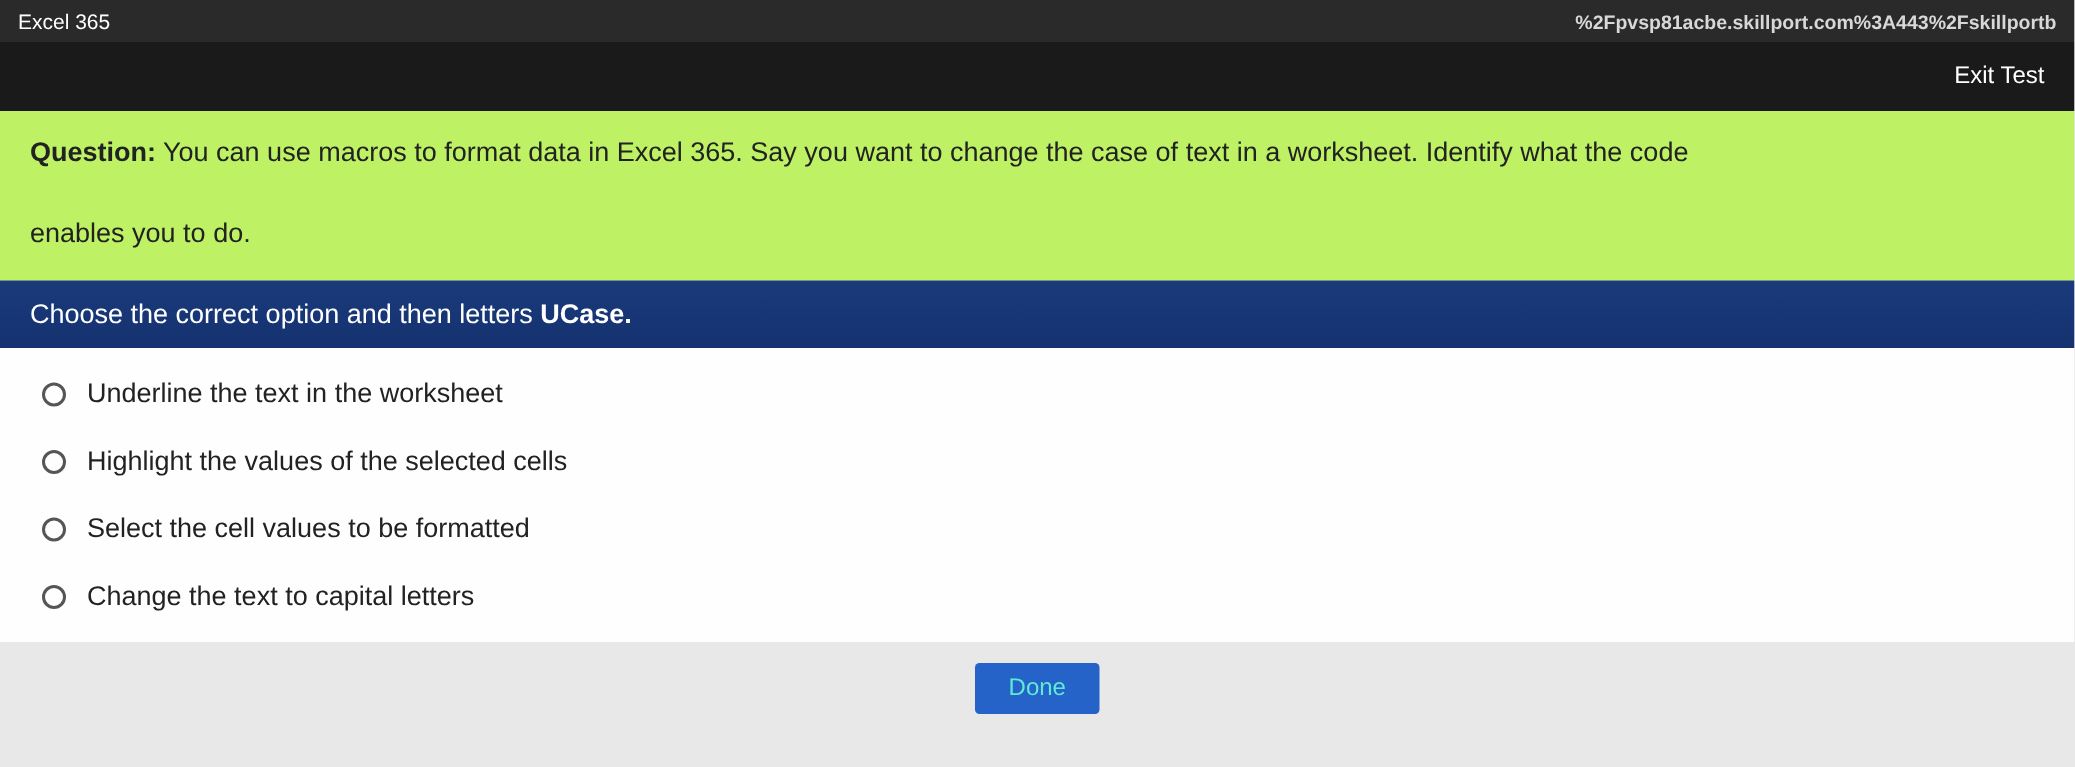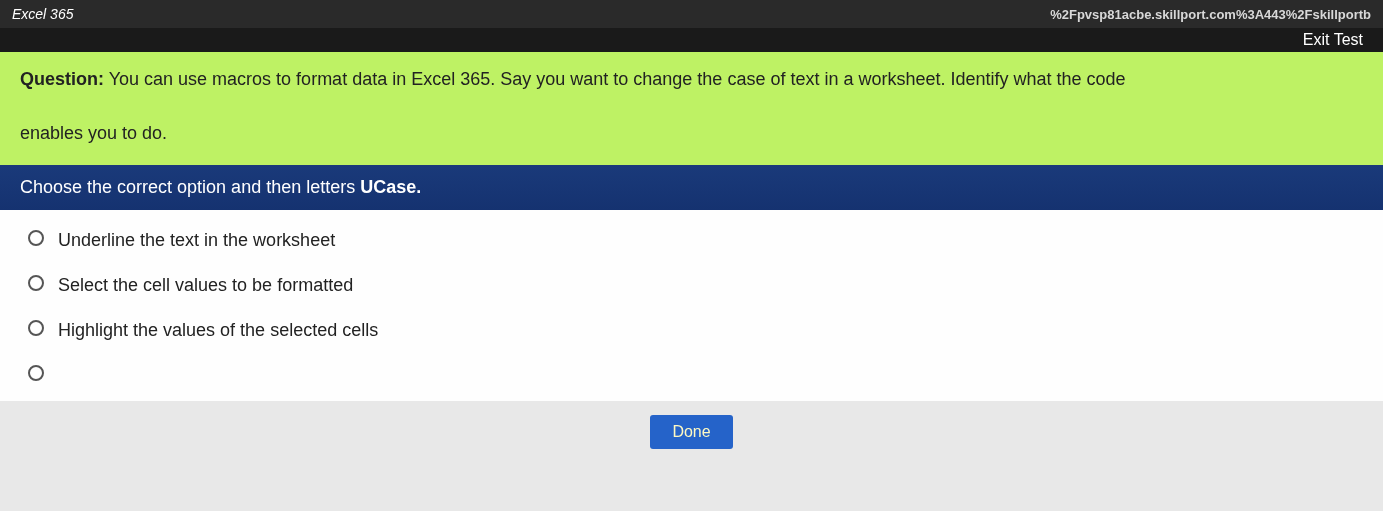--- a/index.html
+++ b/index.html
@@ -18,34 +18,33 @@
       background: #2a2a2a;
       color: #fff;
       height: 28px;
       display: flex;
       align-items: center;
       padding: 0 12px;
       font-size: 14px;
     }
     .titlebar-title {
       flex: 0 0 auto;
-      font-style: italic;
     }
     .titlebar-url {
       margin-left: auto;
       color: #d8d8d8;
       font-size: 13px;
       white-space: nowrap;
       overflow: hidden;
       font-weight: bold;
     }
     .header {
       background: #1a1a1a;
       color: #fff;
-      height: 24px;
+      height: 46px;
       display: flex;
       align-items: center;
       justify-content: flex-end;
       padding: 0 20px;
     }
     .exit-test {
       color: #fff;
       font-size: 16px;
       cursor: pointer;
     }
@@ -72,41 +71,42 @@
     }
     .instruction-bar strong {
       font-weight: bold;
     }
     .options {
       background: #fefefe;
       padding: 8px 0;
     }
     .option {
       display: flex;
+      align-items: center;
       padding: 12px 28px;
       font-size: 18px;
       color: #222;
       cursor: pointer;
     }
     .radio {
       width: 16px;
       height: 16px;
       border: 2px solid #555;
       border-radius: 50%;
       margin-right: 14px;
       flex-shrink: 0;
     }
     .done-area {
       display: flex;
       justify-content: center;
       padding-top: 14px;
     }
     .done-btn {
       background: #2563c9;
-      color: #fef9c3;
+      color: #5eead4;
       border: none;
       padding: 8px 22px;
       font-size: 16px;
       border-radius: 3px;
       cursor: pointer;
     }
   </style>
 </head>
 <body>
 
@@ -129,26 +129,27 @@
   <span>Choose the correct option and then letters </span><strong>UCase.</strong>
 </div>
 
 <div class="options">
   <div class="option">
     <span class="radio"></span>
     <span>Underline the text in the worksheet</span>
   </div>
   <div class="option">
     <span class="radio"></span>
+    <span>Highlight the values of the selected cells</span>
+  </div>
+  <div class="option">
+    <span class="radio"></span>
     <span>Select the cell values to be formatted</span>
   </div>
   <div class="option">
     <span class="radio"></span>
-    <span>Highlight the values of the selected cells</span>
-  </div>
-  <div class="option">
-    <span class="radio"></span>
+    <span>Change the text to capital letters</span>
   </div>
 </div>
 
 <div class="done-area">
   <button class="done-btn">Done</button>
 </div>
 
 </body></html>

